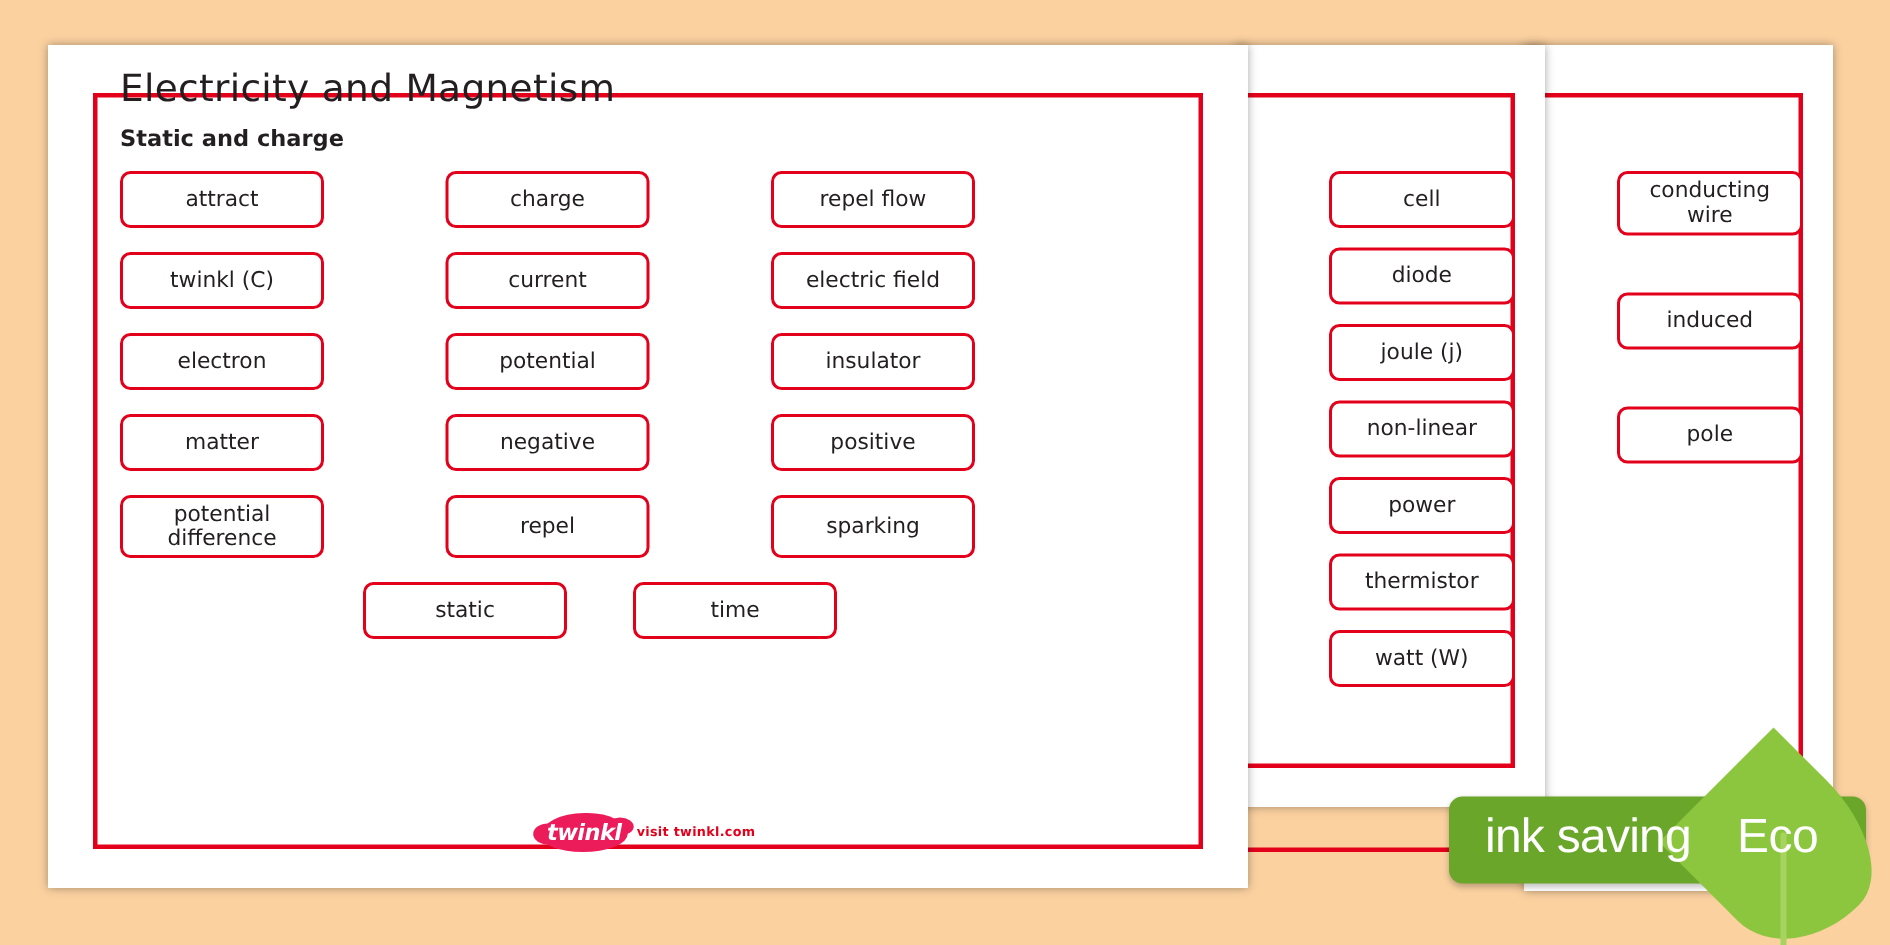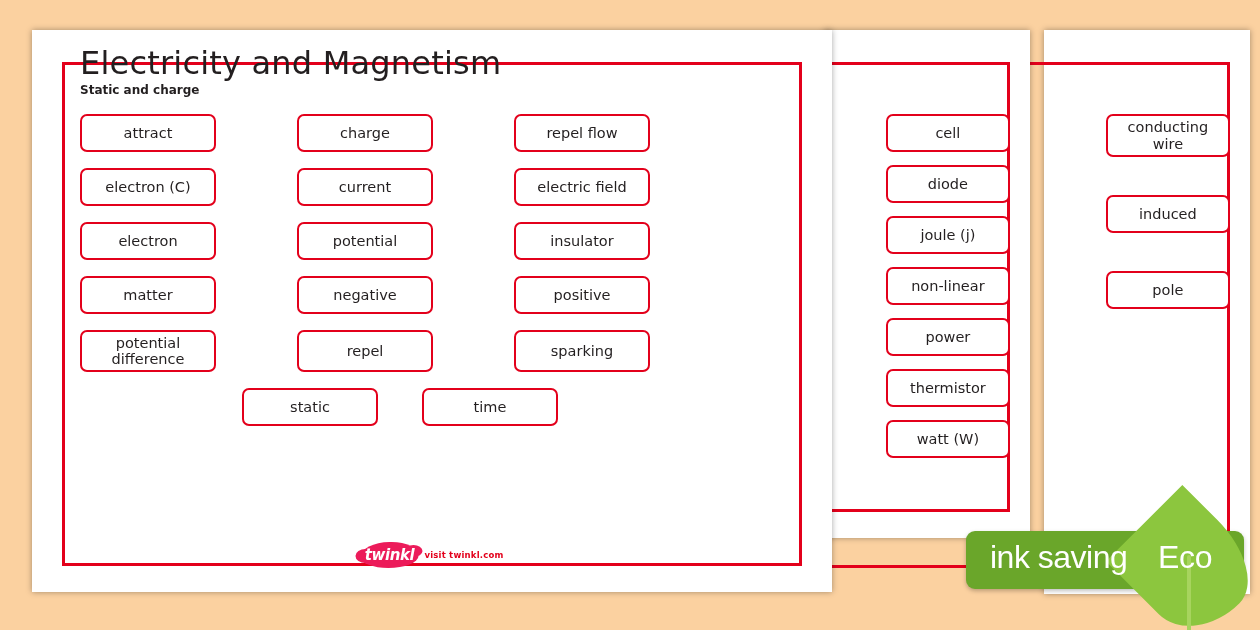--- a/index.html
+++ b/index.html
@@ -15,21 +15,21 @@
     position: relative;
   }
 
   
   .page {
     position: absolute;
     background: #ffffff;
     box-shadow: 0 0 6px rgba(0,0,0,0.35);
   }
   #page-3 {
-    left: 1044px;
+    left: 1016px;
     top: 30px;
     width: 206px;
     height: 564px;
     z-index: 1;
   }
   #page-2 {
     left: 824px;
     top: 30px;
     width: 206px;
     height: 508px;
@@ -65,32 +65,32 @@
     top: 32px;
     width: 740px;
     bottom: 26px;
   }
 
   
   .sheet-title {
     position: absolute;
     left: 48px;
     top: 14px;
-    font-size: 32px;
+    font-size: 25px;
     color: #231f20;
     font-family: "DejaVu Sans", sans-serif;
     font-weight: 400;
     letter-spacing: 0.2px;
     white-space: nowrap;
   }
   .sheet-subtitle {
     position: absolute;
     left: 48px;
     top: 53px;
-    font-size: 12px;
+    font-size: 15px;
     color: #231f20;
     font-weight: bold;
     white-space: nowrap;
   }
 
   
   .card-grid {
     position: absolute;
     left: 48px;
     top: 84px;
@@ -343,21 +343,21 @@
   <div class="sheet-title">Electricity and Magnetism</div>
   <div class="sheet-subtitle">Static and charge</div>
 
   <div class="card-grid">
     <div class="card-row">
       <div class="word-card">attract</div>
       <div class="word-card">charge</div>
       <div class="word-card">repel flow</div>
     </div>
     <div class="card-row">
-      <div class="word-card">electron (C)</div>
+      <div class="word-card">twinkl (C)</div>
       <div class="word-card">current</div>
       <div class="word-card">electric field</div>
     </div>
     <div class="card-row">
       <div class="word-card">electron</div>
       <div class="word-card">potential</div>
       <div class="word-card">insulator</div>
     </div>
     <div class="card-row">
       <div class="word-card">matter</div>

